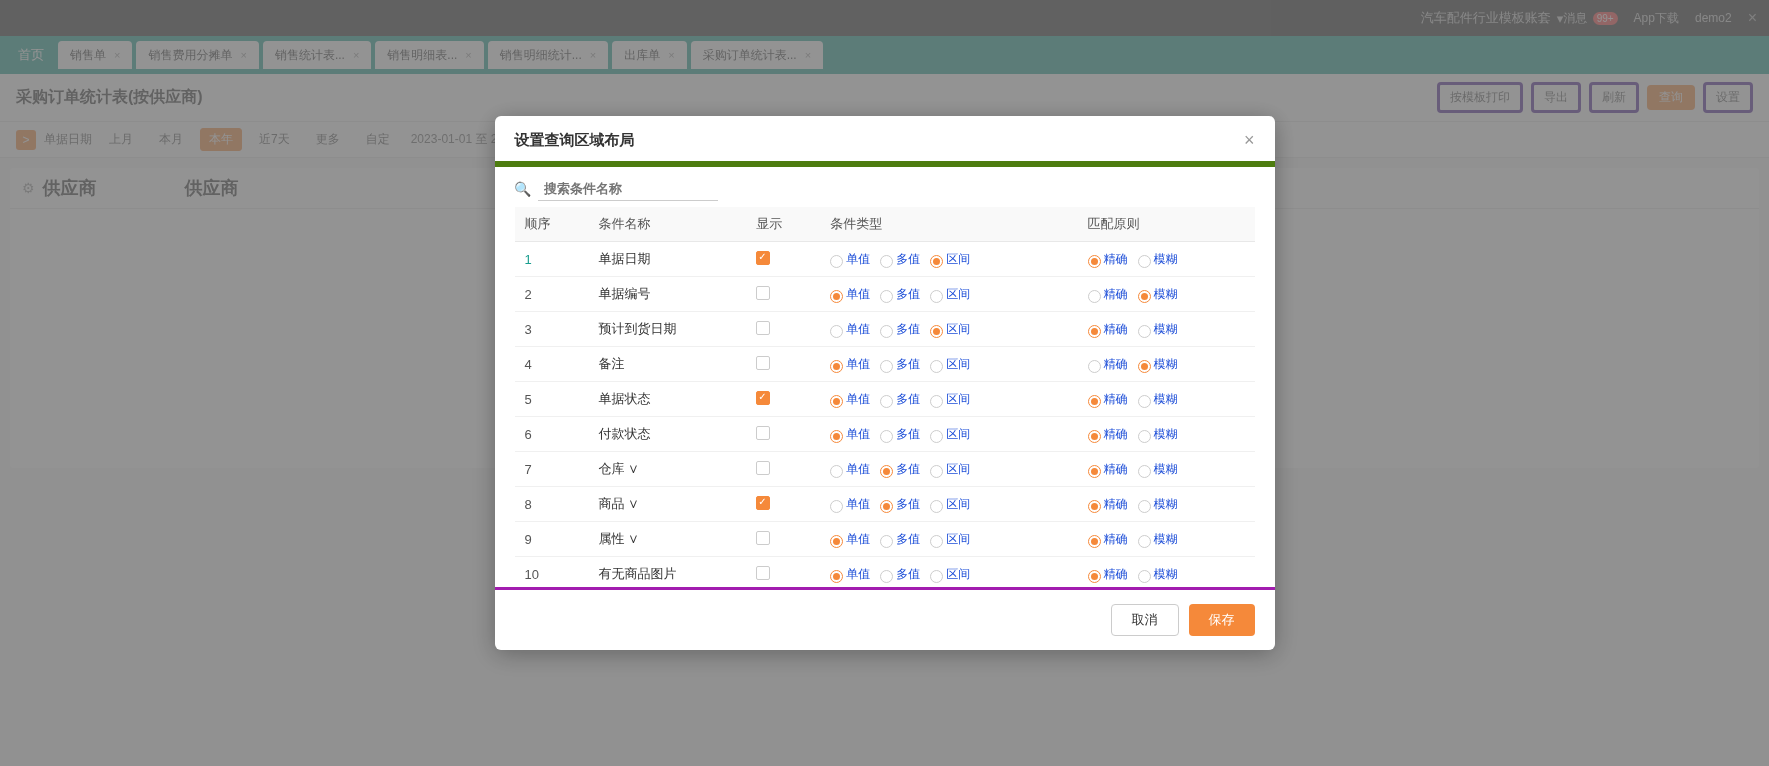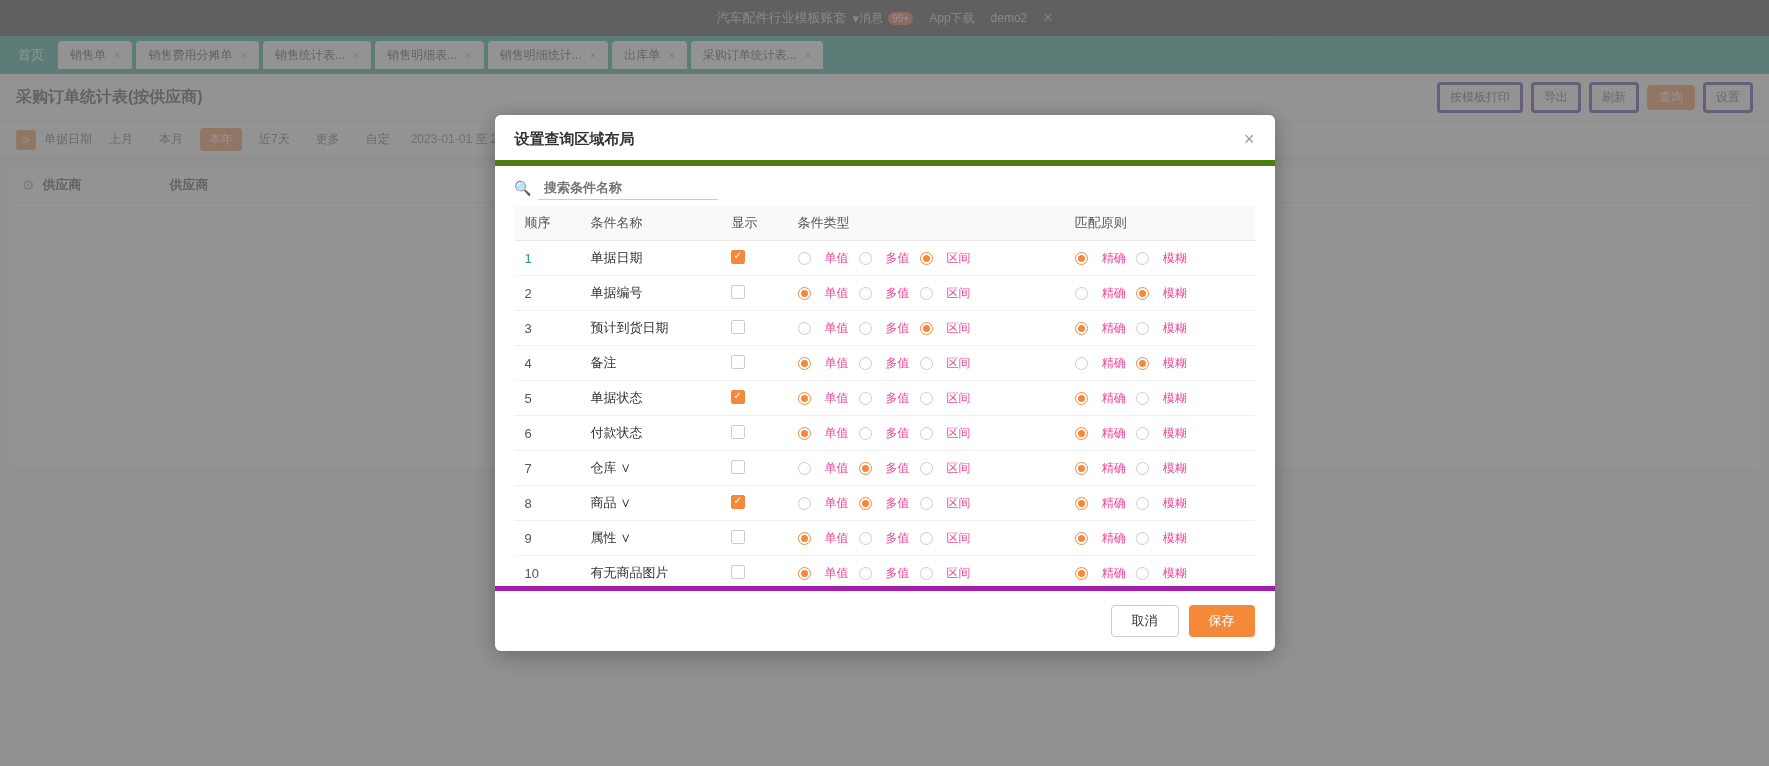--- a/index.html
+++ b/index.html
@@ -4,21 +4,21 @@
   <style>
     * { box-sizing: border-box; margin: 0; padding: 0; }
     body { font-family: "Microsoft YaHei", Arial, sans-serif; font-size: 13px; background: #f0f0f0; overflow: hidden; }
 
     
     .top-nav {
       background: #2d2d2d;
       height: 36px;
       display: flex;
       align-items: center;
-      justify-content: center;
+      justify-content: flex-end;
       padding: 0 12px;
       color: #ccc;
     }
     .top-nav-left { font-size: 13px; color: #ccc; display: flex; align-items: center; gap: 6px; }
     .top-nav-right { display: flex; align-items: center; gap: 16px; font-size: 12px; }
     .top-nav-right .badge { background: #f44; color: #fff; border-radius: 8px; padding: 1px 4px; font-size: 10px; margin-left: 2px; }
     .top-nav-right .close-x { color: #aaa; font-size: 16px; cursor: pointer; }
 
     
     .tab-bar {
@@ -86,21 +86,21 @@
       min-height: 300px;
     }
     .table-header-row {
       display: flex;
       align-items: center;
       padding: 8px 12px;
       border-bottom: 1px solid #e8e8e8;
       gap: 8px;
     }
     .gear-icon { color: #999; font-size: 14px; }
-    .col-header { font-size: 13px; color: #333; font-weight: bold; }
+    .col-header { font-size: 18px; color: #333; font-weight: bold; }
 
     
     .overlay {
       position: fixed;
       top: 0; left: 0; right: 0; bottom: 0;
       background: rgba(0,0,0,0.4);
       z-index: 100;
       display: flex;
       align-items: center;
       justify-content: center;
@@ -216,21 +216,21 @@
       content: '✓';
       position: absolute;
       color: #fff;
       font-size: 10px;
       top: -1px;
       left: 1px;
     }
 
     
     .radio-group { display: flex; gap: 10px; align-items: center; white-space: nowrap; }
-    .radio-item { display: flex; align-items: center; gap: 14px; cursor: pointer; font-size: 12px; color: #ec4899; }
+    .radio-item { display: flex; align-items: flex-end; gap: 3px; cursor: pointer; font-size: 12px; color: #1d4ed8; }
     .radio-circle {
       width: 13px; height: 13px;
       border: 1px solid #ccc;
       border-radius: 50%;
       display: inline-block;
       position: relative;
       background: #fff;
     }
     .radio-circle.selected {
       border-color: #f5893a;
@@ -243,21 +243,21 @@
       border-radius: 50%;
       top: 2px; left: 2px;
     }
 
     
     .modal-footer {
       padding: 14px 20px;
       display: flex;
       justify-content: flex-end;
       gap: 10px;
-      border-top: 5px solid #a21caf;
+      border-top: 3px solid #a21caf;
     }
     .btn-cancel {
       border: 1px solid #ccc;
       background: #fff;
       padding: 6px 20px;
       border-radius: 4px;
       cursor: pointer;
       font-size: 13px;
       color: #333;
     }

